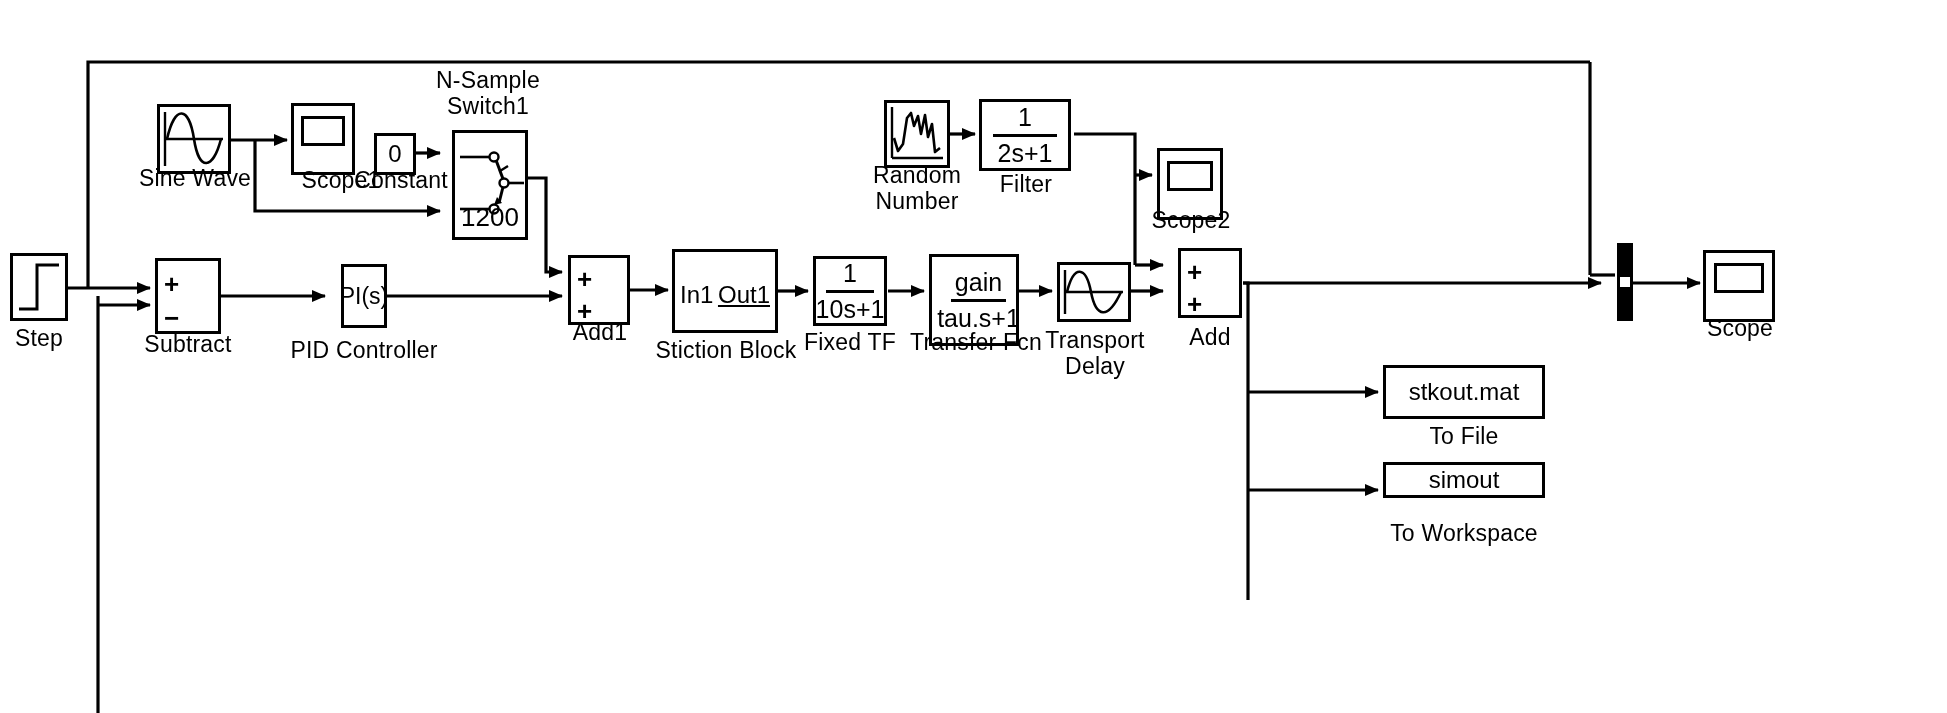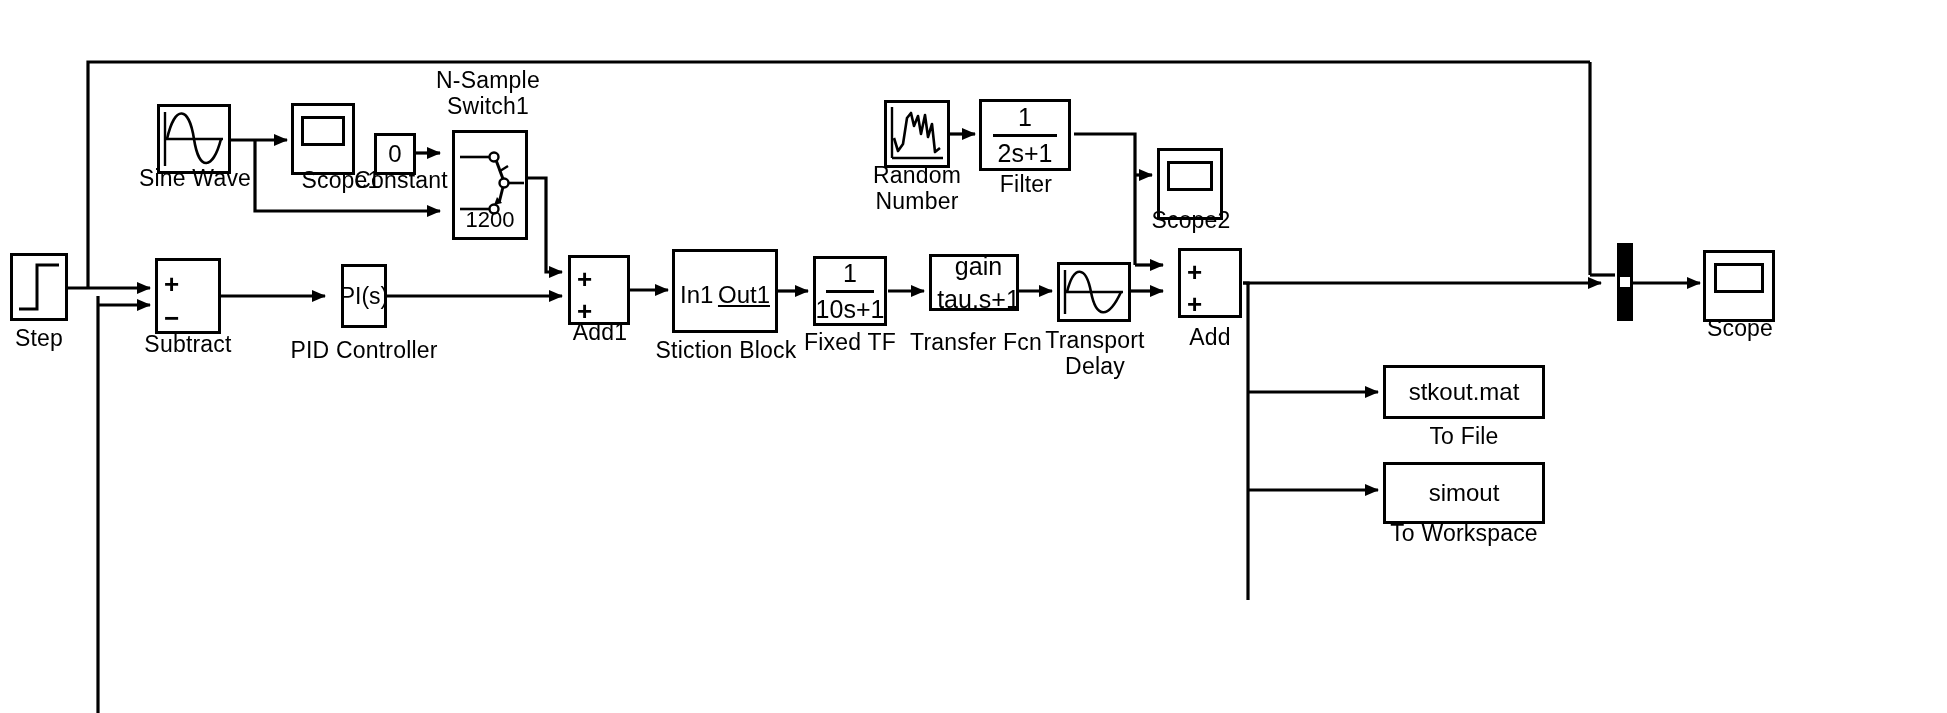--- a/index.html
+++ b/index.html
@@ -190,21 +190,21 @@
       <circle cx="38" cy="76" r="4.5" stroke="#000" stroke-width="2.4" fill="#fff"></circle>
 
       <circle cx="48" cy="50" r="4.5" stroke="#000" stroke-width="2.4" fill="#fff"></circle>
       <path d="M53,50 L68,50" stroke="#000" stroke-width="2.6" fill="none"></path>
 
       <path d="M40,27 L47,46" stroke="#000" stroke-width="3" fill="none"></path>
       <path d="M44,38 L52,33" stroke="#000" stroke-width="2.4" fill="none"></path>
       <path d="M47,54 L43,70" stroke="#000" stroke-width="3" fill="none"></path>
       <path d="M41,64 L46,70 L38,72 z" fill="#000"></path>
     </svg>
-    <span class="inner-txt" style="position:absolute; left:0; right:0; bottom:4px; text-align:center; font-size:22px;">1200</span>
+    <span class="inner-txt" style="position:absolute; left:0; right:0; bottom:4px; text-align:center; font-size:26px;">1200</span>
   </div>
 
   <div class="blk" style="left:155px; top:258px; width:66px; height:76px;">
     <span class="sgn" style="left:6px; top:10px;">+</span>
     <span class="sgn" style="left:6px; top:44px;">−</span>
   </div>
   <div class="lbl" style="left:128px; top:332px; width:120px;">Subtract</div>
 
   <div class="blk" style="left:341px; top:264px; width:46px; height:64px;">
     <span class="inner-txt" style="font-size:23px;">PI(s)</span>
@@ -223,21 +223,21 @@
   </div>
   <div class="lbl" style="left:650px; top:338px; width:152px;">Stiction Block</div>
 
   <div class="blk tf" style="left:813px; top:256px; width:74px; height:70px;">
     <span class="num">1</span>
     <span class="bar"></span>
     <span class="den">10s+1</span>
   </div>
   <div class="lbl" style="left:798px; top:330px; width:104px;">Fixed TF</div>
 
-  <div class="blk tf" style="left:929px; top:254px; width:90px; height:57px;padding-left:15px;">
+  <div class="blk tf" style="left:929px; top:254px; width:90px; height:92px;padding-left:15px;">
     <span class="num">gain</span>
     <span class="bar"></span>
     <span class="den">tau.s+1</span>
   </div>
   <div class="lbl" style="left:906px; top:330px; width:140px;">Transfer Fcn</div>
 
   <div class="blk" style="left:1057px; top:262px; width:74px; height:60px;">
     <svg class="icon-svg" width="66" height="52" viewBox="0 0 66 52">
       <path d="M4,4 L4,48" stroke="#000" stroke-width="2.4" fill="none"></path>
       <path d="M4,26 L62,26" stroke="#000" stroke-width="2.4" fill="none"></path>
@@ -281,18 +281,18 @@
   <div class="blk" style="left:1703px; top:250px; width:72px; height:72px;">
     <div class="scope-screen" style="width:50px; height:30px; margin-bottom:16px;"></div>
   </div>
   <div class="lbl" style="left:1700px; top:316px; width:80px;">Scope</div>
 
   <div class="blk" style="left:1383px; top:365px; width:162px; height:54px;justify-content:center;">
     <span class="inner-txt">stkout.mat</span>
   </div>
   <div class="lbl" style="left:1383px; top:424px; width:162px;">To File</div>
 
-  <div class="blk" style="left:1383px; top:462px; width:162px; height:62px;">
+  <div class="blk" style="left:1383px; top:462px; width:162px; height:36px;">
     <span class="inner-txt">simout</span>
   </div>
   <div class="lbl" style="left:1373px; top:521px; width:182px;">To Workspace</div>
 
 </div>
 
 </body></html>

